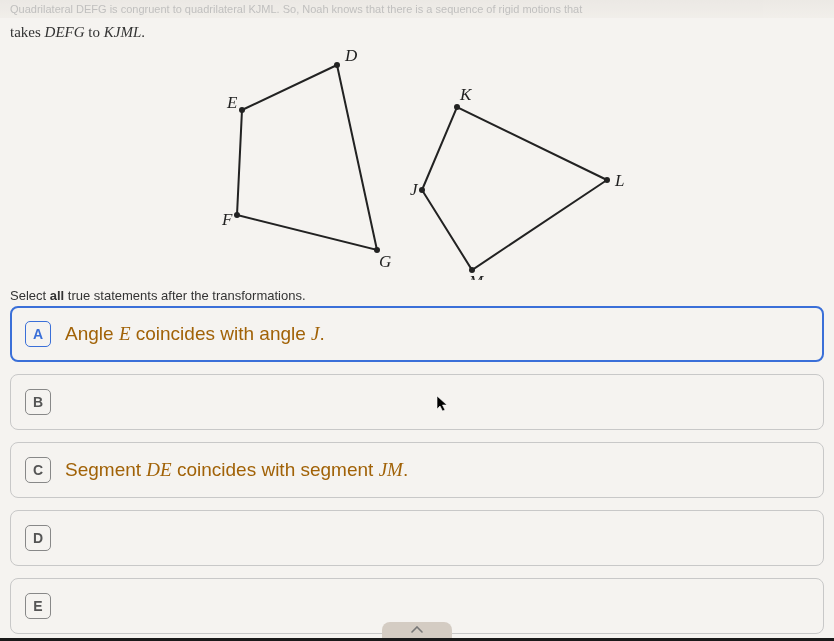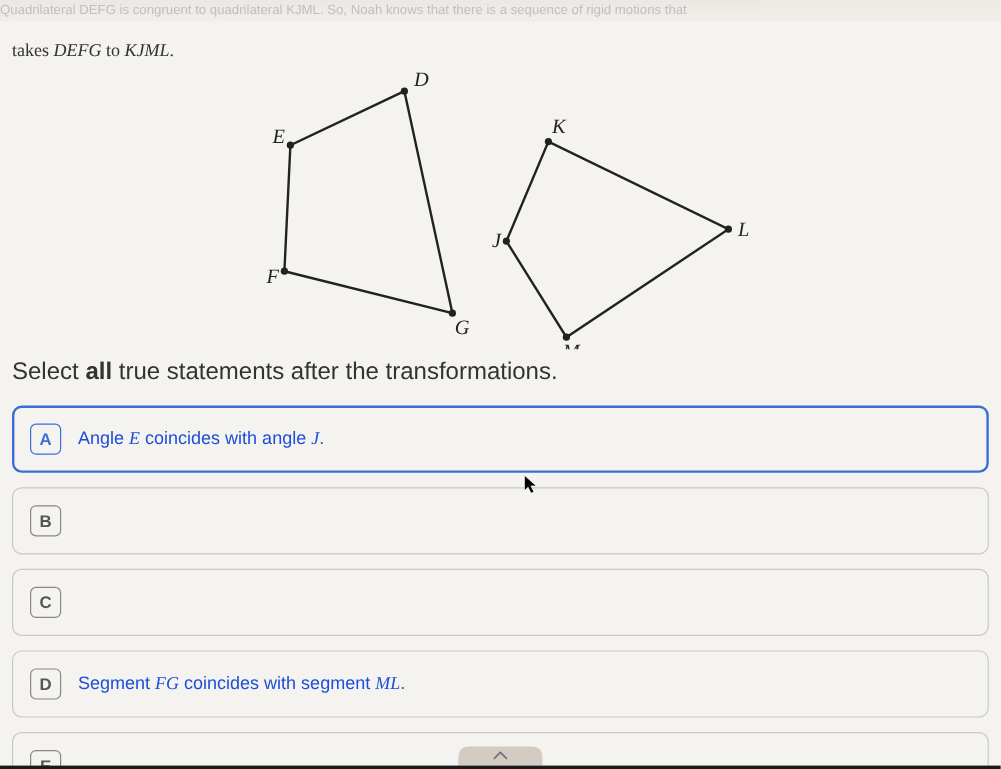--- a/index.html
+++ b/index.html
@@ -11,46 +11,46 @@
       overflow: hidden;
       position: relative;
       color: #333;
     }
     .header-blur {
       height: 18px;
       background: linear-gradient(#e8e5e0, #f0ede8);
       opacity: 0.7;
       font-size: 11px;
       color: #aaa;
+      padding-left: 10px;
       line-height: 18px;
       white-space: nowrap;
       overflow: hidden;
     }
     .intro-line {
       font-size: 15px;
       padding: 6px 10px 4px 10px;
       color: #333;
       font-family: Georgia, serif;
-      margin-top: 11px;
     }
     .intro-line .italic { font-style: italic; }
     .diagram-area {
       width: 100%;
       height: 235px;
       position: relative;
     }
     .diagram-area svg {
       position: absolute;
       left: 50%;
       transform: translateX(-50%);
       top: 0;
     }
     .prompt {
-      font-size: 20px;
-      padding: 8px 10px 16px 10px;
+      font-size: 13px;
+      padding: 8px 10px 3px 10px;
       color: #333;
     }
     .prompt b { font-weight: 700; }
     .options {
       padding: 0 10px;
       display: flex;
       flex-direction: column;
       gap: 12px;
     }
     .option {
@@ -78,22 +78,22 @@
       font-size: 14px;
       font-weight: 600;
       color: #555;
       flex-shrink: 0;
     }
     .option.selected .letter {
       border-color: #3a6fd8;
       color: #3a6fd8;
     }
     .option .text {
-      font-size: 15px;
-      color: #1d4ed8;
+      font-size: 19px;
+      color: #a16207;
     }
     .option .math { font-style: italic; font-family: Georgia, serif; }
     .cursor {
       position: absolute;
       left: 436px;
       top: 395px;
       font-size: 16px;
       color: #000;
       pointer-events: none;
       z-index: 10;
@@ -167,24 +167,24 @@
 <div class="options">
   <div class="option selected">
     <div class="letter">A</div>
     <div class="text"><span>Angle </span><span class="math">E</span><span> coincides with angle </span><span class="math">J</span><span>.</span></div>
   </div>
   <div class="option">
     <div class="letter">B</div>
   </div>
   <div class="option">
     <div class="letter">C</div>
+    <div class="text"><span>Segment </span><span class="math">DE</span><span> coincides with segment </span><span class="math">JM</span><span>.</span></div>
   </div>
   <div class="option">
     <div class="letter">D</div>
-    <div class="text"><span>Segment </span><span class="math">FG</span><span> coincides with segment </span><span class="math">ML</span><span>.</span></div>
   </div>
   <div class="option">
     <div class="letter">E</div>
   </div>
 </div>
 
 <div class="cursor">
   <svg width="14" height="18" viewBox="0 0 14 18">
       <path d="M1 1 L1 14 L4 11 L6.5 16 L9 15 L6.5 10 L11 10 Z" fill="#000" stroke="#fff" stroke-width="0.6"></path>
     </svg>

